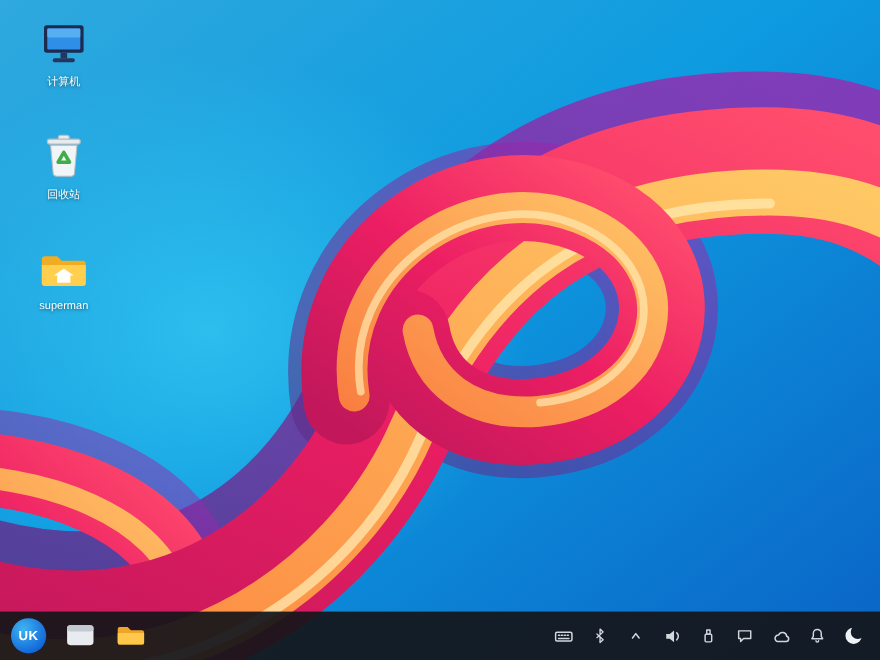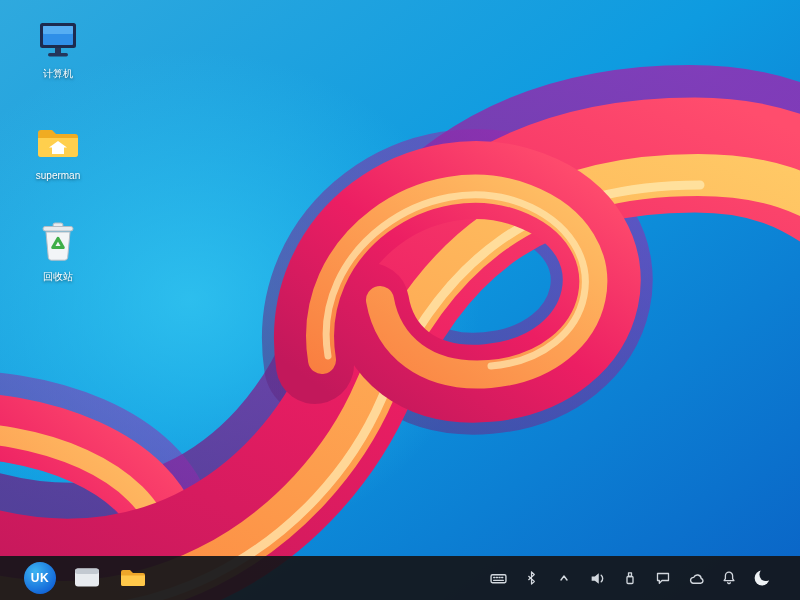--- a/index.html
+++ b/index.html
@@ -8,21 +8,21 @@
   .wallpaper{position:absolute;left:0;top:0;width:800px;height:600px;display:block;}
 
   
   .icons{position:absolute;left:16px;top:16px;display:flex;flex-direction:column;gap:38px;z-index:5;}
   .dicon{width:84px;display:flex;flex-direction:column;align-items:center;gap:7px;cursor:default;}
   .dicon .glyph{height:44px;display:flex;align-items:flex-end;justify-content:center;}
   .dicon .lbl{color:#fff;font-size:10px;text-shadow:0 1px 3px rgba(0,0,0,.55);white-space:nowrap;}
 
   
   .taskbar{position:absolute;left:0;right:0;bottom:0;height:44px;background:rgba(20,22,26,.93);
-    display:flex;align-items:center;padding:0 24px;box-sizing:border-box;z-index:10;}
+    display:flex;align-items:center;padding:0 10px;box-sizing:border-box;z-index:10;}
   .start{width:32px;height:32px;border-radius:50%;flex:0 0 auto;
     background:radial-gradient(circle at 35% 30%,#3db4f2,#1266d8 75%);
     color:#fff;font-weight:bold;font-size:12px;display:flex;align-items:center;justify-content:center;
     letter-spacing:.5px;cursor:pointer;}
   .launch{margin-left:16px;width:30px;height:30px;display:flex;align-items:center;justify-content:center;cursor:pointer;}
   .spacer{flex:1;}
   .tray{display:flex;align-items:center;gap:15px;margin-right:14px;}
   .ticon{width:18px;height:18px;display:flex;align-items:center;justify-content:center;cursor:pointer;opacity:.95;}
   .clock{color:#fff;text-align:center;font-size:11px;line-height:1.35;margin-right:16px;min-width:66px;cursor:default;}
   .night{width:20px;height:20px;margin-right:4px;display:flex;align-items:center;justify-content:center;cursor:pointer;}
@@ -91,39 +91,39 @@
           <rect x="7" y="6" width="30" height="8" rx="1" fill="#56aef3"></rect>
           <rect x="19" y="28" width="6" height="5" fill="#24365c"></rect>
           <rect x="12" y="33" width="20" height="3.5" rx="1.7" fill="#24365c"></rect>
         </svg>
       </span>
       <span class="lbl">计算机</span>
     </div>
 
     <div class="dicon">
       <span class="glyph">
-        <svg width="46" height="38" viewBox="0 0 46 38">
-          <path d="M3 8 a3 3 0 0 1 3-3 h11 l4 4 h19 a3 3 0 0 1 3 3 v17 a3 3 0 0 1 -3 3 H6 a3 3 0 0 1 -3-3 Z" fill="#f0ac22"></path>
-          <path d="M3 13 h40 v16 a3 3 0 0 1 -3 3 H6 a3 3 0 0 1 -3 -3 Z" fill="#ffcf4d"></path>
-          <path d="M23 16 l9 6.5 h-3 v6.5 h-12 v-6.5 h-3 z" fill="#ffffff"></path>
-        </svg>
-      </span>
-      <span class="lbl">superman</span>
-    </div>
-
-    <div class="dicon">
-      <span class="glyph">
         <svg width="38" height="42" viewBox="0 0 38 42">
           <rect x="14" y="2" width="10" height="4" rx="2" fill="#e7ebee" stroke="#b4bcc4" stroke-width="1"></rect>
           <rect x="4" y="5.5" width="30" height="4.5" rx="2.2" fill="#e7ebee" stroke="#b4bcc4" stroke-width="1"></rect>
           <path d="M7 11 h24 l-2.3 25.5 a3 3 0 0 1 -3 2.7 H12.3 a3 3 0 0 1 -3 -2.7 Z" fill="#f2f5f7" stroke="#b4bcc4" stroke-width="1"></path>
           <path d="M19 17.5 l5.2 9 h-10.4 z" fill="none" stroke="#3fae49" stroke-width="3.2" stroke-linejoin="round"></path>
         </svg>
       </span>
       <span class="lbl">回收站</span>
+    </div>
+
+    <div class="dicon">
+      <span class="glyph">
+        <svg width="46" height="38" viewBox="0 0 46 38">
+          <path d="M3 8 a3 3 0 0 1 3-3 h11 l4 4 h19 a3 3 0 0 1 3 3 v17 a3 3 0 0 1 -3 3 H6 a3 3 0 0 1 -3-3 Z" fill="#f0ac22"></path>
+          <path d="M3 13 h40 v16 a3 3 0 0 1 -3 3 H6 a3 3 0 0 1 -3 -3 Z" fill="#ffcf4d"></path>
+          <path d="M23 16 l9 6.5 h-3 v6.5 h-12 v-6.5 h-3 z" fill="#ffffff"></path>
+        </svg>
+      </span>
+      <span class="lbl">superman</span>
     </div>
 
   </div>
 
   <div class="taskbar">
 
     <div class="start">
       <span>UK</span>
     </div>
 

